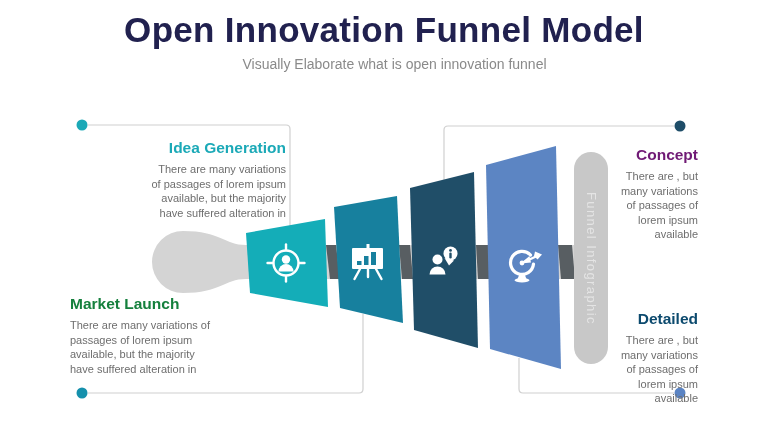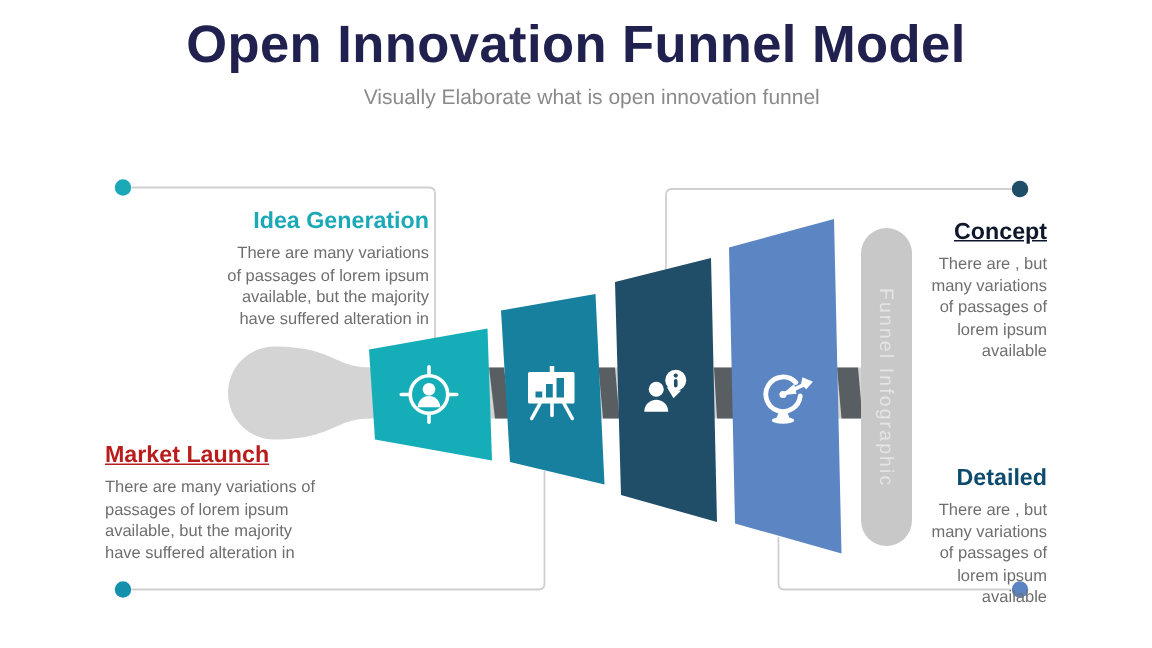--- a/index.html
+++ b/index.html
@@ -110,29 +110,29 @@
 
   <div class="callout co-idea">
     <h3 style="color: rgb(27, 169, 183);">Idea Generation</h3>
     <p>There are many variations
 of passages of lorem ipsum
 available, but the majority
 have suffered alteration in</p>
   </div>
 
   <div class="callout co-market">
-    <h3 style="color: #b91c1c; text-decoration: underline;">Market Launch</h3>
+    <h3 style="color: #15803d;">Market Launch</h3>
     <p>There are many variations of
 passages of lorem ipsum
 available, but the majority
 have suffered alteration in</p>
   </div>
 
   <div class="callout co-concept">
-    <h3 style="color: #0f172a; text-decoration: underline;">Concept</h3>
+    <h3 style="color: #701a75;">Concept</h3>
     <p>There are , but
 many variations
 of passages of
 lorem ipsum
 available</p>
   </div>
 
   <div class="callout co-detailed">
     <h3 style="color: #0c4a6e;">Detailed</h3>
     <p>There are , but

